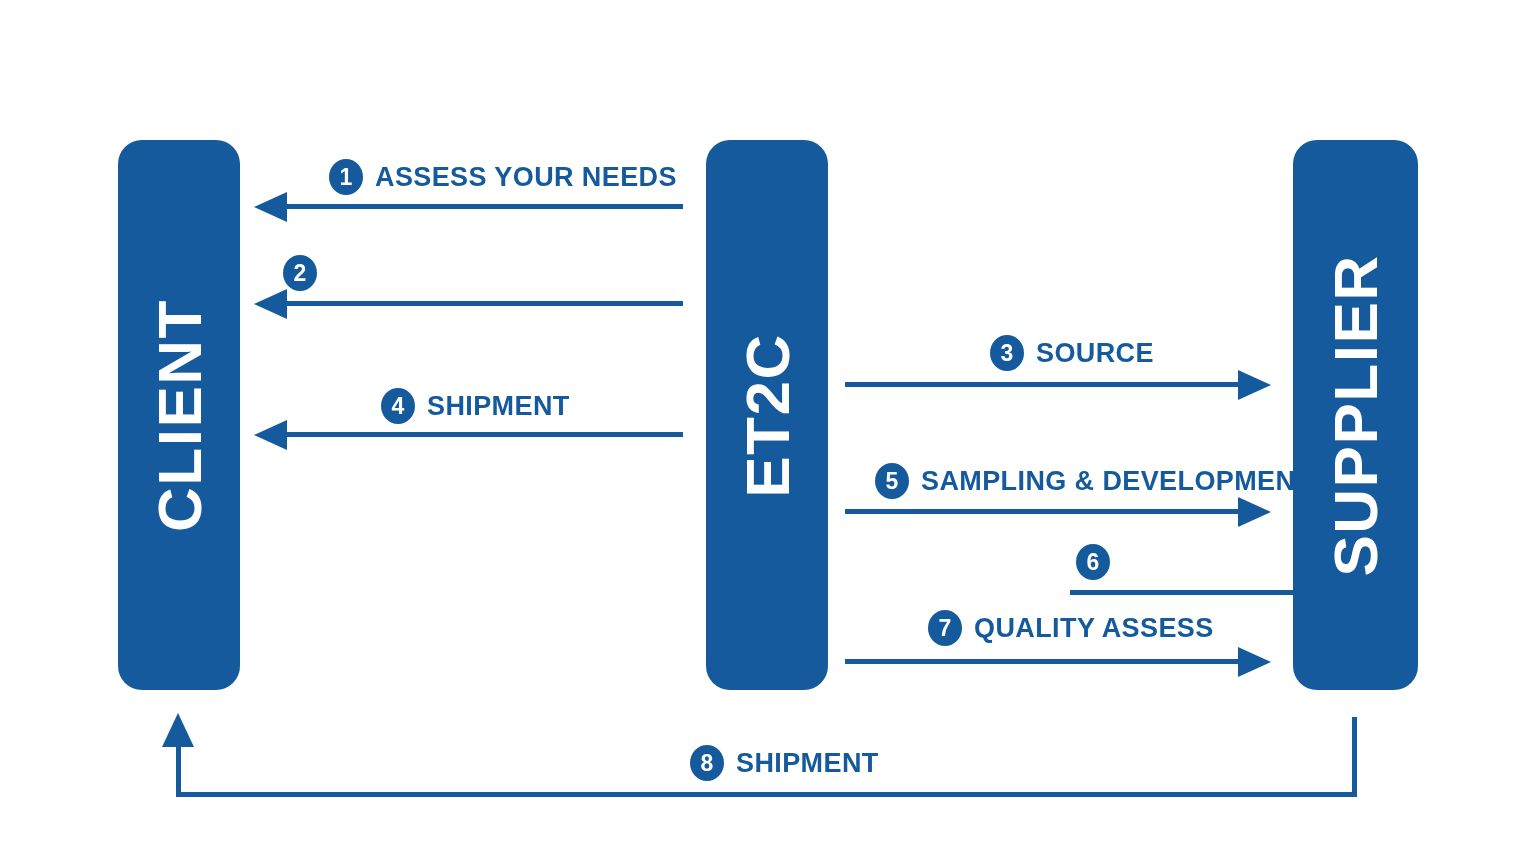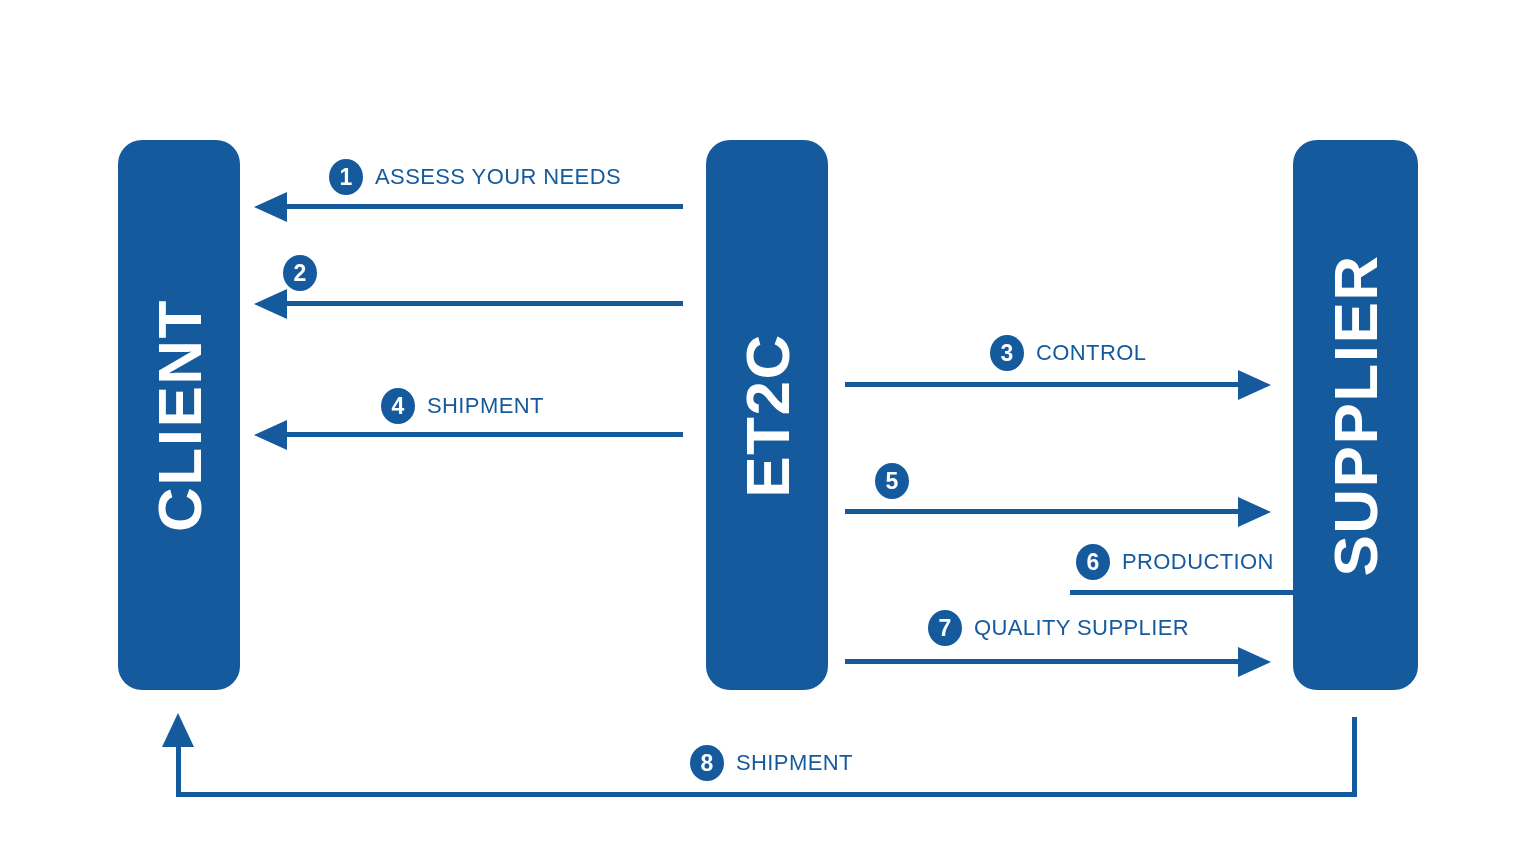--- a/index.html
+++ b/index.html
@@ -46,22 +46,22 @@
     color: #ffffff;
     font-size: 23px;
     font-weight: bold;
     display: flex;
     align-items: center;
     justify-content: center;
     flex: 0 0 auto;
   }
   .caption {
     color: var(--accent, #155A9D);
-    font-size: 22px;
-    font-weight: normal;
+    font-size: 27px;
+    font-weight: bold;
     letter-spacing: 0.4px;
     white-space: nowrap;
   }
 
   
   .seg {
     position: absolute;
     background: var(--accent, #155A9D);
   }
   .head-left {
@@ -111,47 +111,47 @@
   <div class="head-left" style="left:254px; top:192px;"></div>
 
   <div class="step" style="left:283px; top:255px;">
     <span class="badge">2</span>
   </div>
   <div class="seg" style="left:284px; top:301px; width:399px; height:5px;"></div>
   <div class="head-left" style="left:254px; top:289px;"></div>
 
   <div class="step" style="left:990px; top:335px;">
     <span class="badge">3</span>
-    <span class="caption">CONTROL</span>
+    <span class="caption">SOURCE</span>
   </div>
   <div class="seg" style="left:845px; top:382px; width:393px; height:5px;"></div>
   <div class="head-right" style="left:1238px; top:370px;"></div>
 
   <div class="step" style="left:381px; top:388px;">
     <span class="badge">4</span>
     <span class="caption">SHIPMENT</span>
   </div>
   <div class="seg" style="left:284px; top:432px; width:399px; height:5px;"></div>
   <div class="head-left" style="left:254px; top:420px;"></div>
 
   <div class="step" style="left:875px; top:463px;">
     <span class="badge">5</span>
+    <span class="caption">SAMPLING &amp; DEVELOPMENT</span>
   </div>
   <div class="seg" style="left:845px; top:509px; width:393px; height:5px;"></div>
   <div class="head-right" style="left:1238px; top:497px;"></div>
 
   <div class="step" style="left:1076px; top:544px;">
     <span class="badge">6</span>
-    <span class="caption">PRODUCTION</span>
   </div>
   <div class="seg" style="left:1070px; top:590px; width:223px; height:5px;"></div>
 
   <div class="step" style="left:928px; top:610px;">
     <span class="badge">7</span>
-    <span class="caption">QUALITY SUPPLIER</span>
+    <span class="caption">QUALITY ASSESS</span>
   </div>
   <div class="seg" style="left:845px; top:659px; width:393px; height:5px;"></div>
   <div class="head-right" style="left:1238px; top:647px;"></div>
 
   <div class="step" style="left:690px; top:745px;">
     <span class="badge">8</span>
     <span class="caption">SHIPMENT</span>
   </div>
   <div class="seg" style="left:1352px; top:717px; width:5px; height:80px;"></div>
   <div class="seg" style="left:176px; top:792px; width:1181px; height:5px;"></div>

